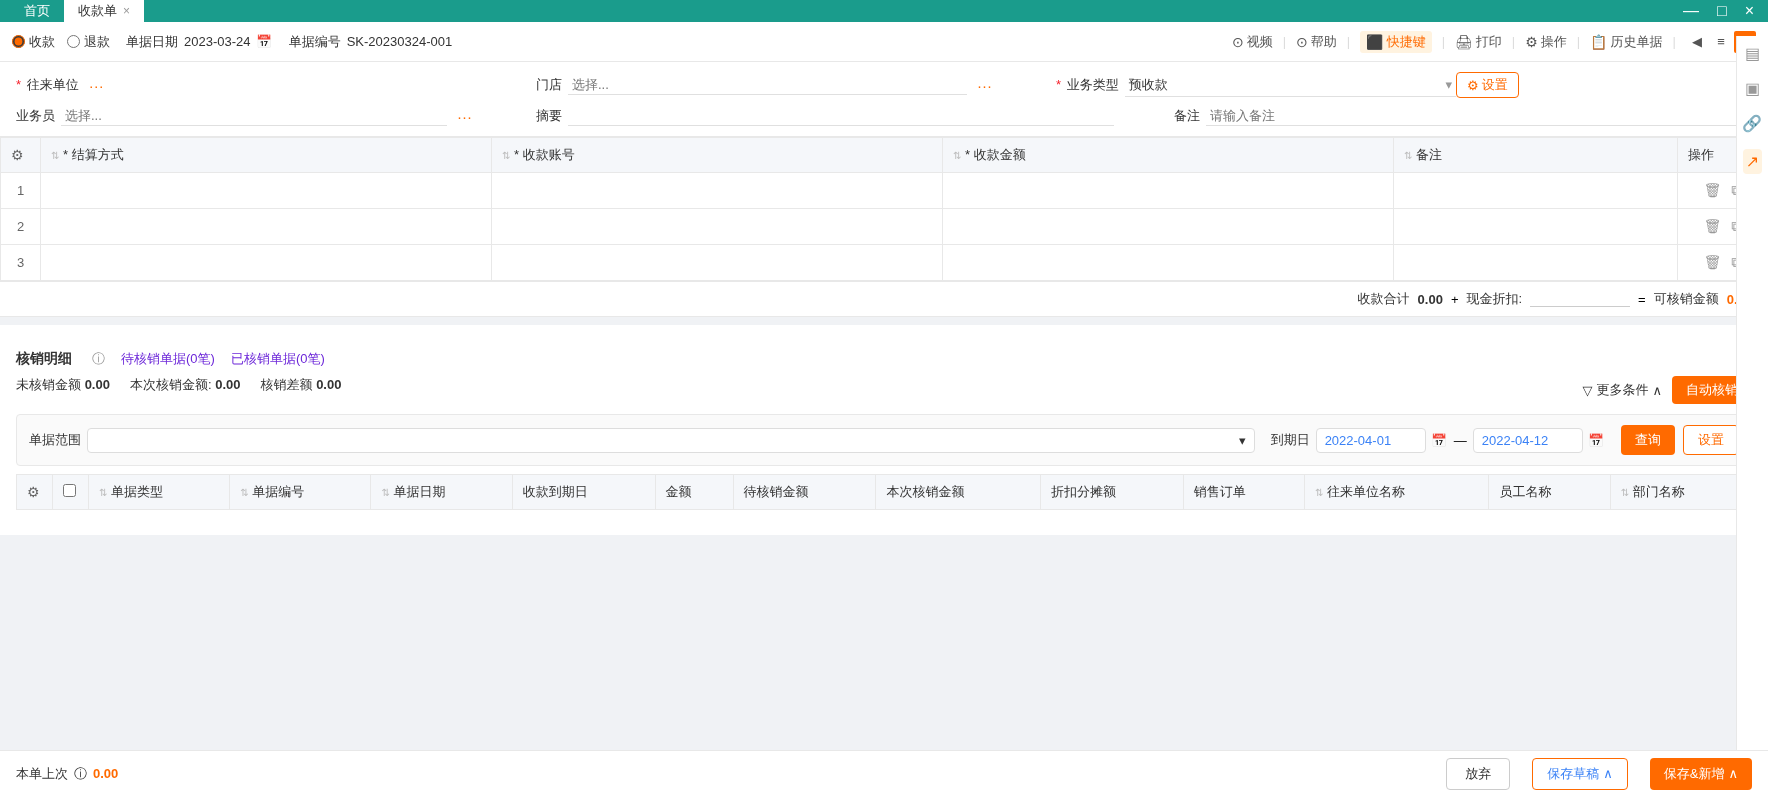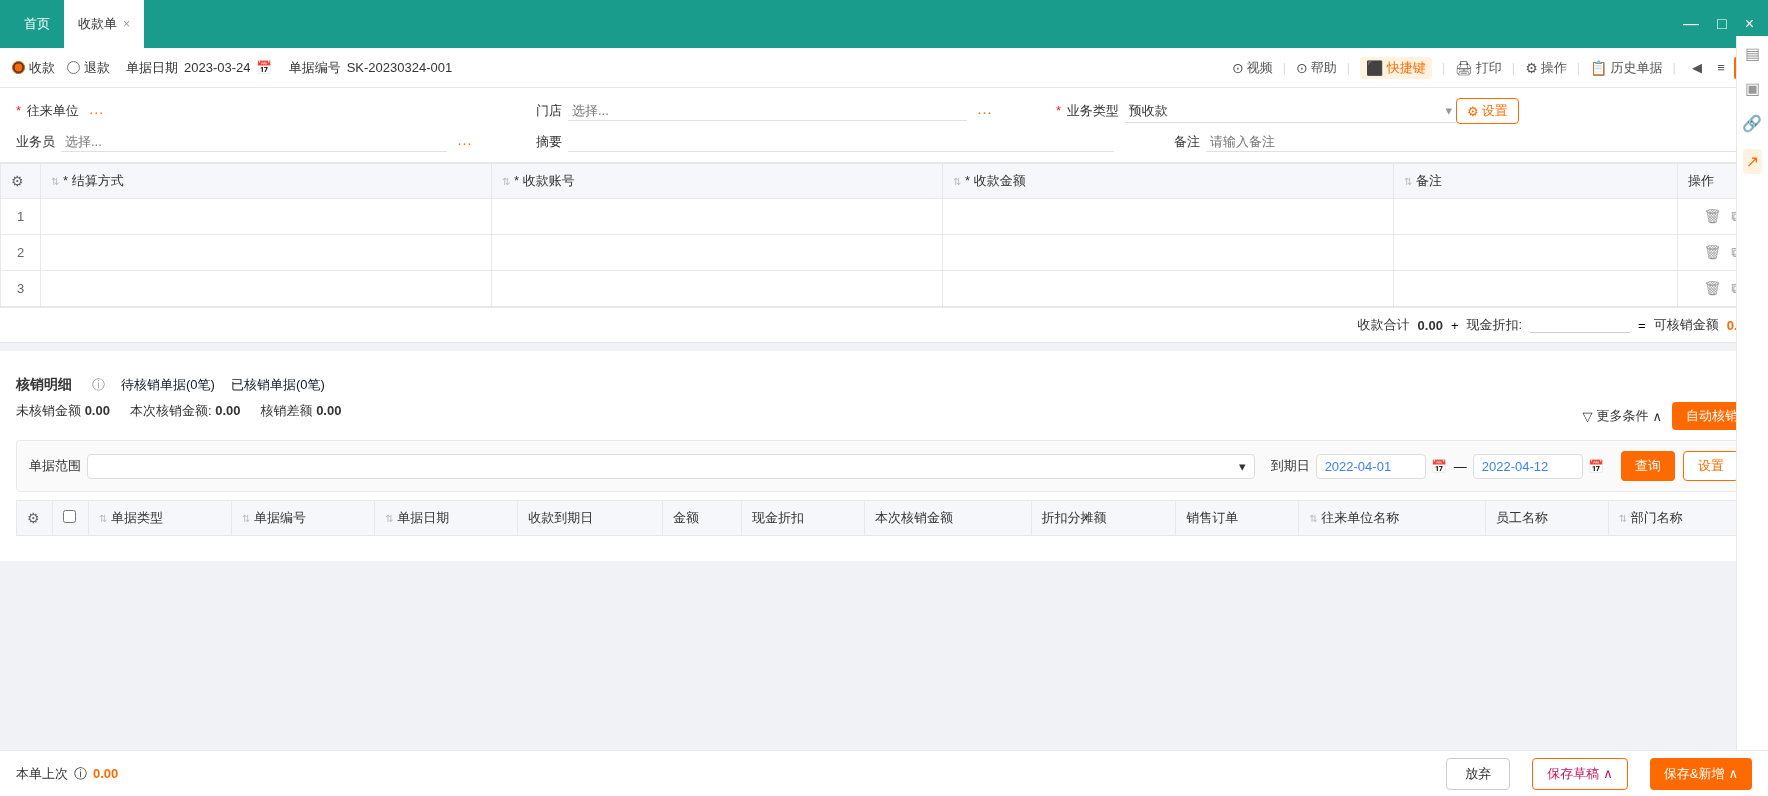--- a/index.html
+++ b/index.html
@@ -3,21 +3,21 @@
   <meta charset="utf-8">
   <style>
     * { box-sizing: border-box; margin: 0; padding: 0; font-family: 'Microsoft YaHei', Arial, sans-serif; font-size: 13px; }
     body { background: #f0f2f5; width: 1768px; height: 796px; overflow: hidden; }
 
     
     .top-nav {
       display: flex;
       align-items: center;
       background: #1a9c8c;
-      height: 48px;
+      height: 22px;
       padding: 0 10px;
     }
     .top-nav .nav-home {
       color: #fff;
       padding: 0 14px;
       height: 100%;
       display: flex;
       align-items: center;
       font-size: 13px;
     }
@@ -256,21 +256,21 @@
       font-size: 14px;
       font-weight: bold;
       color: #333;
     }
     .verif-info-icon {
       color: #999;
       font-size: 13px;
       margin-left: 4px;
     }
     .verif-tab {
-      color: #0f172a;
+      color: #6d28d9;
       font-size: 13px;
       cursor: pointer;
     }
     .verif-stats {
       display: flex;
       gap: 20px;
       margin-bottom: 10px;
       font-size: 13px;
     }
     .verif-stats span { color: #333; }
@@ -385,21 +385,21 @@
       font-size: 13px;
       color: #333;
     }
     .btn-save-draft {
       background: #fff;
       border: 1px solid #ff6a00;
       border-radius: 4px;
       padding: 6px 14px;
       cursor: pointer;
       font-size: 13px;
-      color: #be185d;
+      color: #3b82f6;
       display: flex;
       align-items: center;
       gap: 4px;
     }
     .btn-save-new {
       background: #ff6a00;
       border: none;
       border-radius: 4px;
       padding: 6px 14px;
       cursor: pointer;
@@ -720,21 +720,21 @@
             <span class="sort-arrows">⇅</span>
             <span>单据日期</span>
           </th>
           <th>
             <span>收款到期日</span>
           </th>
           <th>
             <span>金额</span>
           </th>
           <th>
-            <span>现金折扣</span>
+            <span>待核销金额</span>
           </th>
           <th>
             <span>本次核销金额</span>
           </th>
           <th>
             <span>折扣分摊额</span>
           </th>
           <th>
             <span>销售订单</span>
           </th>

